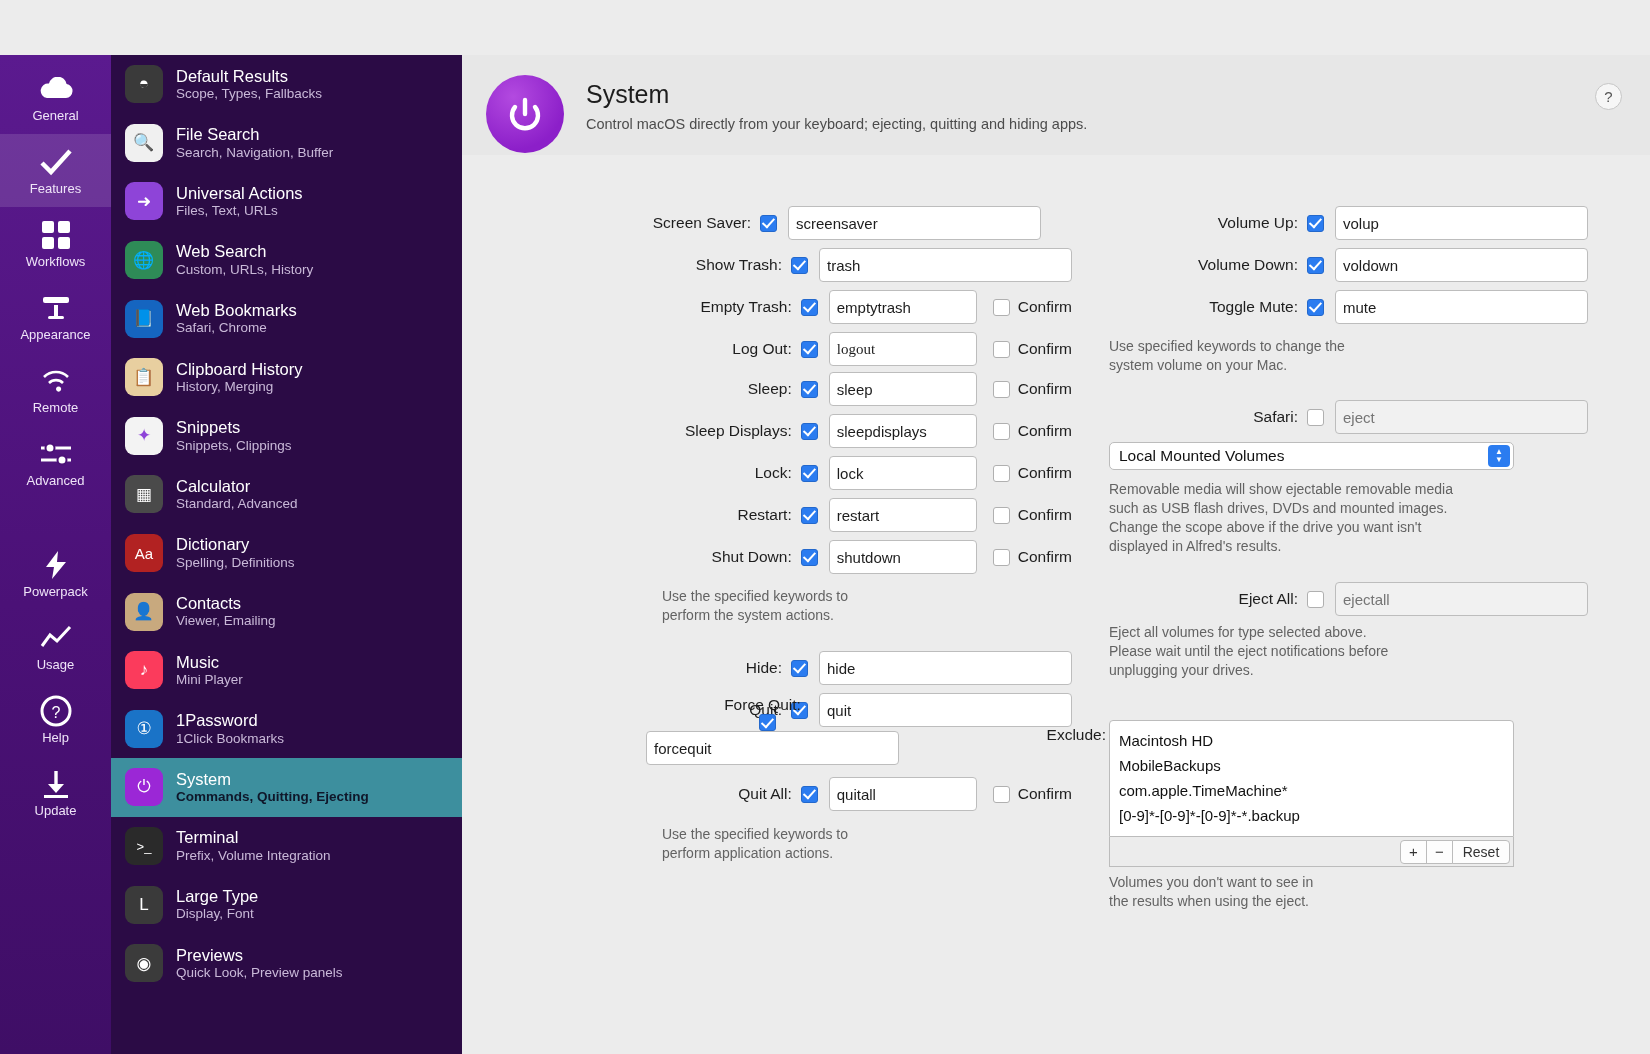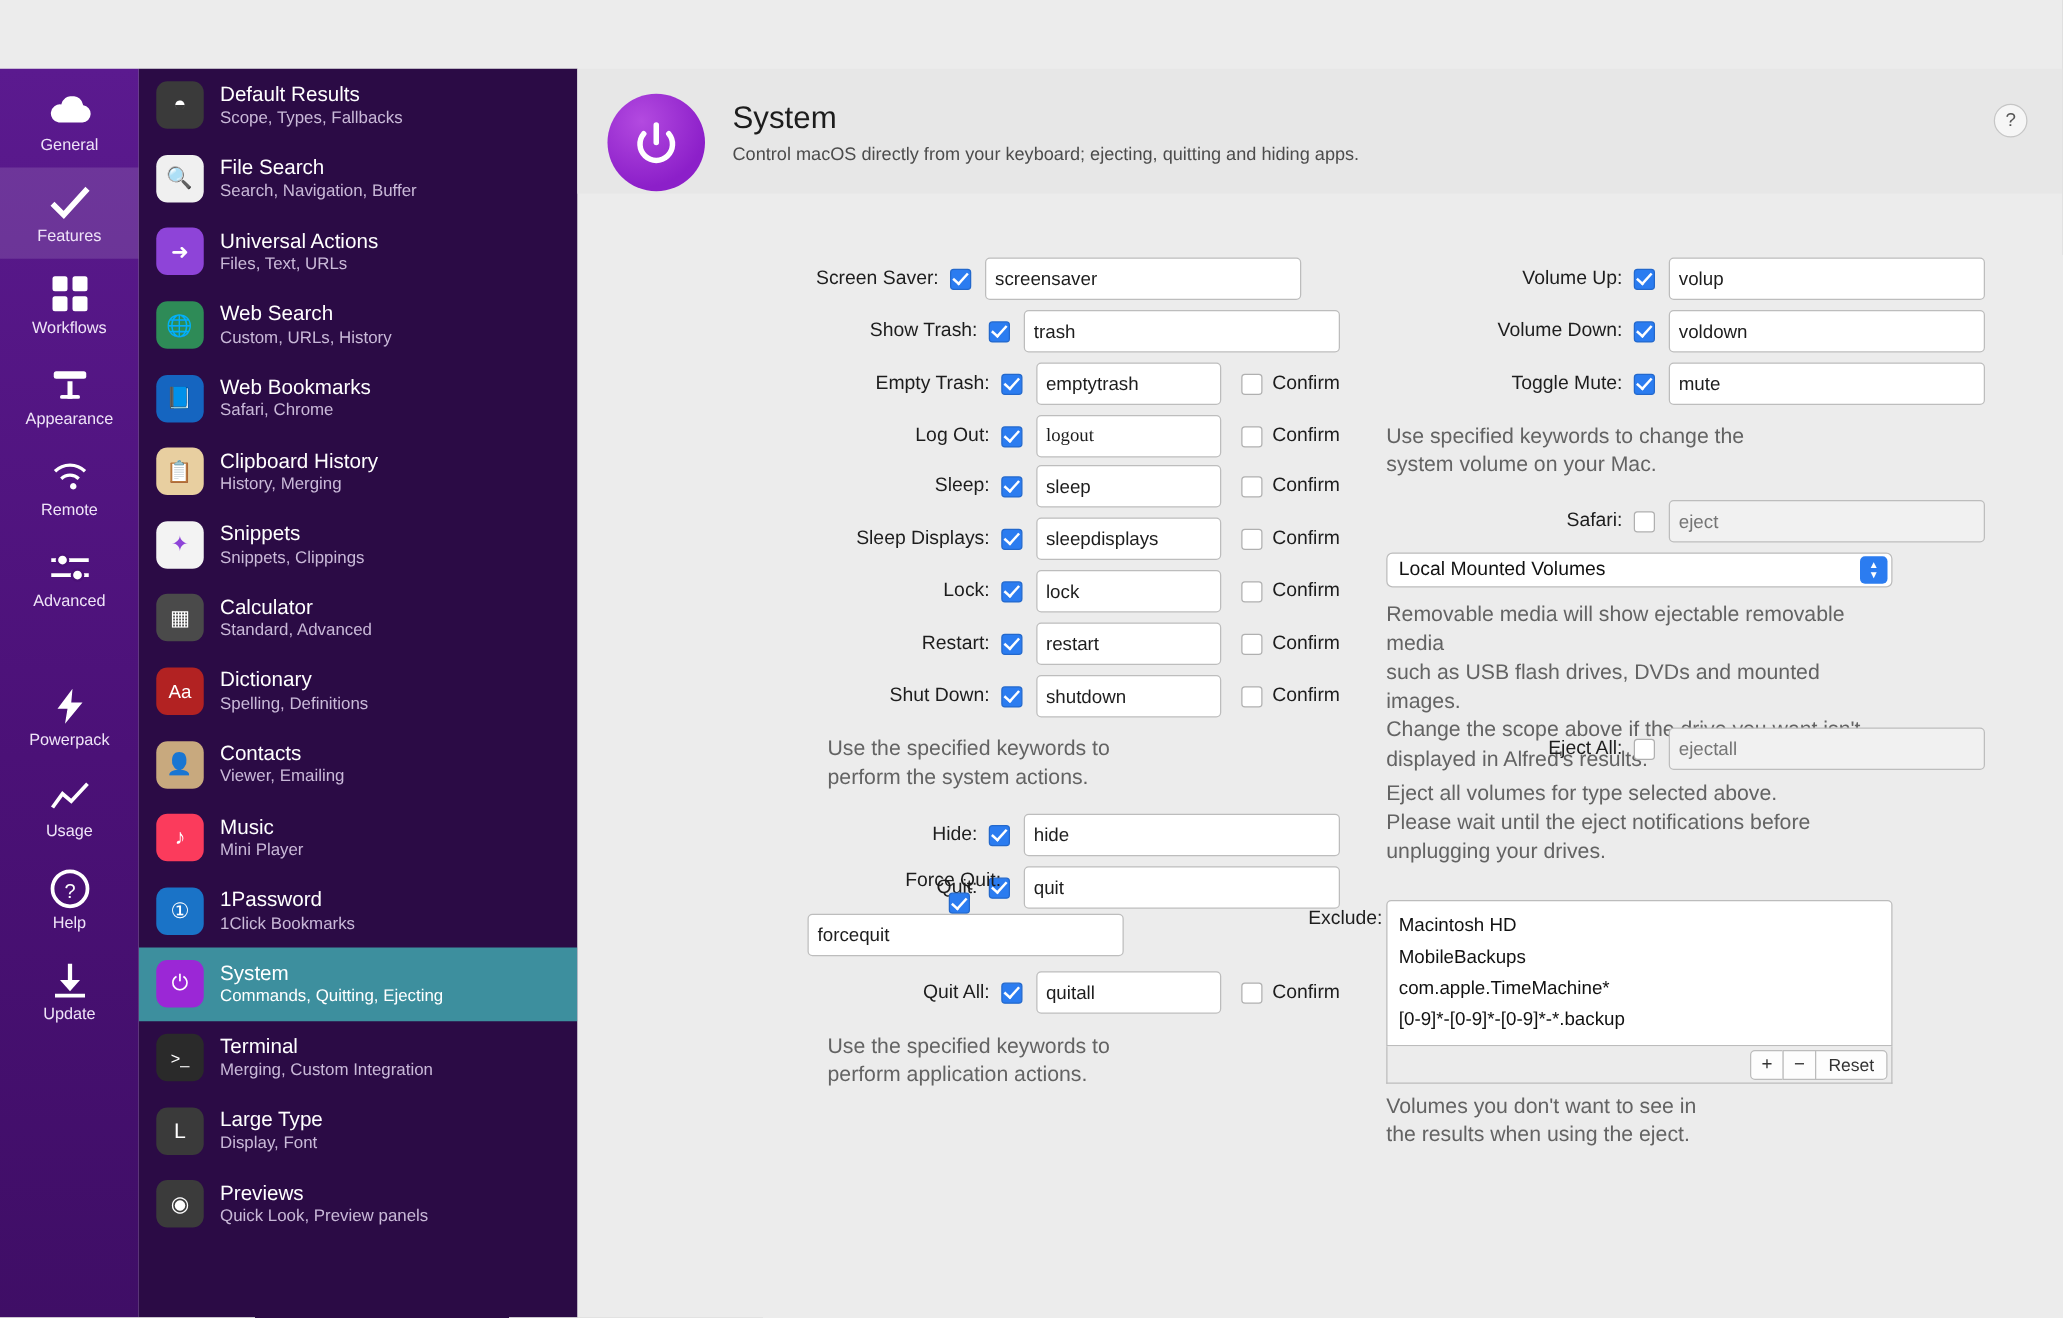--- a/index.html
+++ b/index.html
@@ -80,21 +80,21 @@
     width: 38px; height: 38px; border-radius: 9px;
     margin-right: 13px;
     display: flex; align-items: center; justify-content: center;
     font-size: 17px; flex: 0 0 38px;
     background: #cfcfcf; color: #222;
     overflow: hidden;
   }
   .feat .ftxt { display: flex; flex-direction: column; line-height: 1.18; }
   .feat .ftitle { font-size: 16.5px; font-weight: normal; }
   .feat .fsub { font-size: 13.5px; color: #c9b9d8; }
-  .feat.selected .fsub { color: #ffffff; }
+  .feat.selected .fsub { color: #0f172a; font-weight: bold; }
 
   
   .main {
     position: absolute; top: 55px; left: 462px;
     width: 1188px; height: 999px;
     background: #ececec;
   }
   .main-header {
     position: relative; height: 100px;
     padding: 20px 0 0 24px;
@@ -149,21 +149,21 @@
     font-size: 15px; color: #1d1d1d;
     padding: 16px 7px;
     font-family: "Liberation Sans", sans-serif;
     outline: none;
   }
   .txtfield.disabled { background: #f1f1f1; color: #b0b0b0; }
   .conf { display: flex; align-items: center; gap: 8px; margin-left: 16px; }
   .conf span { font-size: 15.5px; color: #1d1d1d; }
   .note {
     position: absolute;
-    font-size: 17px; color: #636363; line-height: 1.36;
+    font-size: 14px; color: #636363; line-height: 1.36;
   }
 
   .select {
     position: absolute;
     height: 28px; width: 405px;
     border: 1px solid #bcbcbc; border-radius: 5px;
     background: #fff;
     display: flex; align-items: center;
     padding-left: 9px;
     font-size: 15.5px; color: #111;
@@ -397,21 +397,21 @@
       <span class="ficon" style="background:#9b27d6;color:#fff;">⏻</span>
       <span class="ftxt">
           <span class="ftitle">System</span>
       <span class="fsub">Commands, Quitting, Ejecting</span>
         </span>
     </div>
     <div class="feat">
       <span class="ficon" style="background:#2a2a2a;color:#fff;font-size:13px;">&gt;_</span>
       <span class="ftxt">
           <span class="ftitle">Terminal</span>
-      <span class="fsub">Merging, Custom Integration</span>
+      <span class="fsub">Prefix, Volume Integration</span>
         </span>
     </div>
     <div class="feat">
       <span class="ficon" style="background:#3a3a3a;color:#fff;">L</span>
       <span class="ftxt">
           <span class="ftitle">Large Type</span>
       <span class="fsub">Display, Font</span>
         </span>
     </div>
     <div class="feat">

